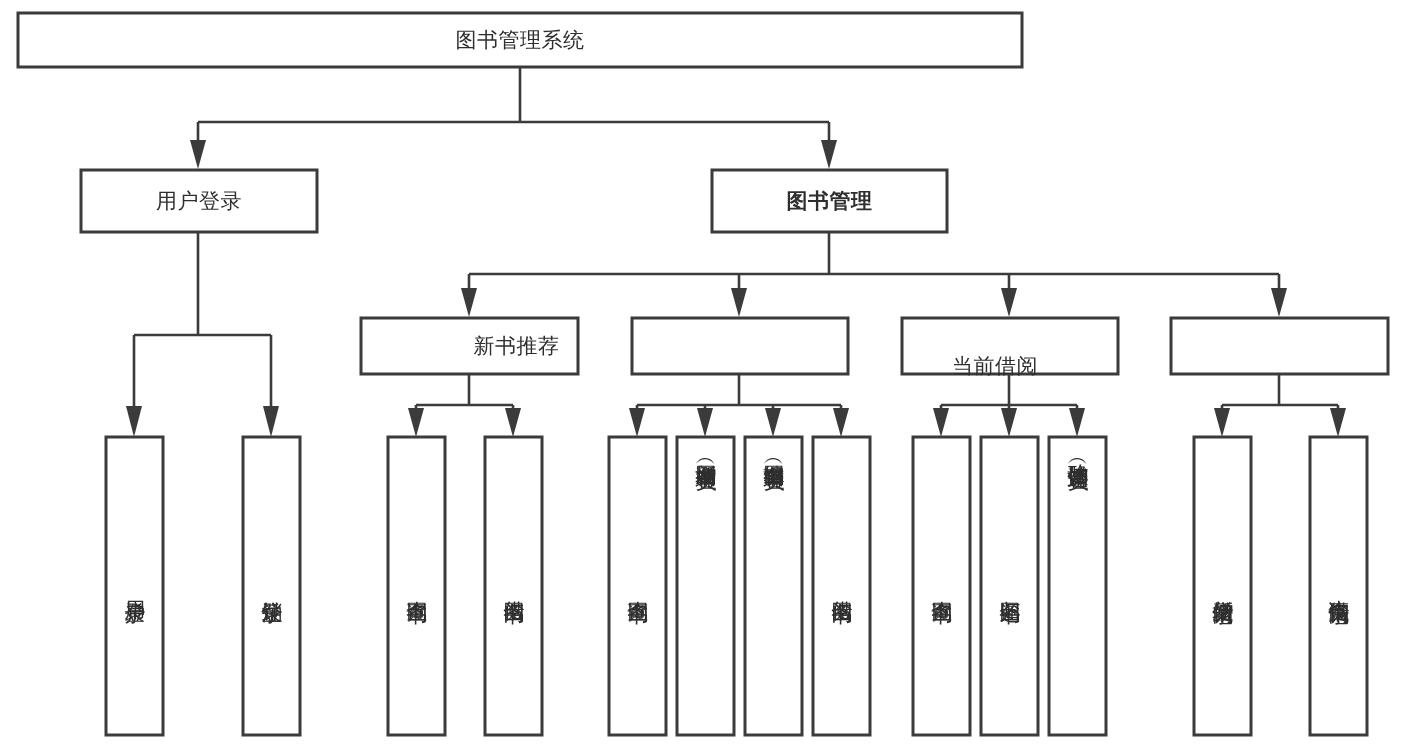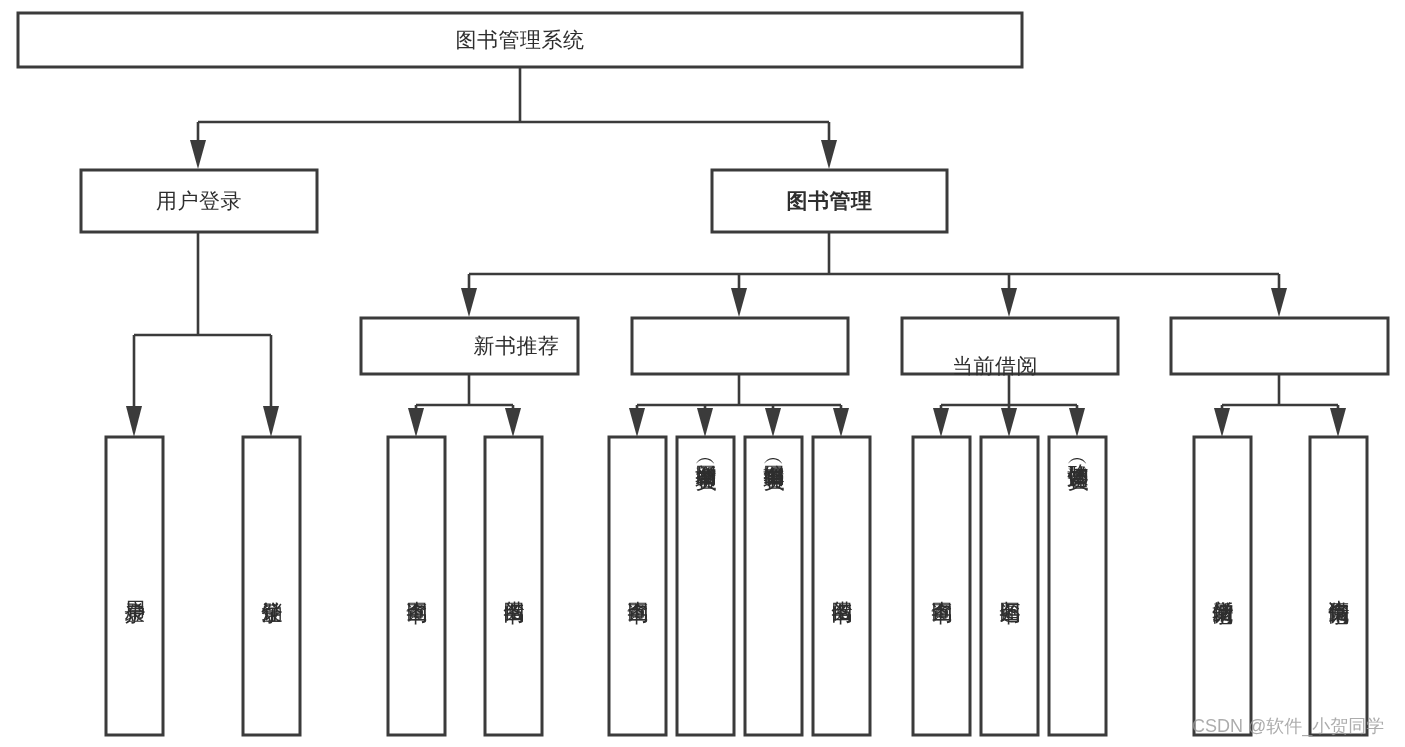--- a/index.html
+++ b/index.html
@@ -206,14 +206,13 @@
   <div class="node-label-v" style="left:745px; top:437px; width:57px; height:298px; justify-content:flex-start; padding-top:10px; box-sizing:border-box;">编辑图书（管理员）</div>
   <div class="node-label-v" style="left:813px; top:437px; width:57px; height:298px;">借阅图书</div>
 
   <div class="node-label-v" style="left:913px; top:437px; width:57px; height:298px;">查询图书</div>
   <div class="node-label-v" style="left:981px; top:437px; width:57px; height:298px;">归还图书</div>
   <div class="node-label-v" style="left:1049px; top:437px; width:57px; height:298px; justify-content:flex-start; padding-top:10px; box-sizing:border-box;">确认归还（管理员）</div>
 
   <div class="node-label-v" style="left:1194px; top:437px; width:57px; height:298px;">新增借阅记录</div>
   <div class="node-label-v" style="left:1310px; top:437px; width:57px; height:298px;">查询借阅记录</div>
 
-  <div class="watermark">CSDN @软件_小贺同学</div>
 </div>
 
 </body></html>

